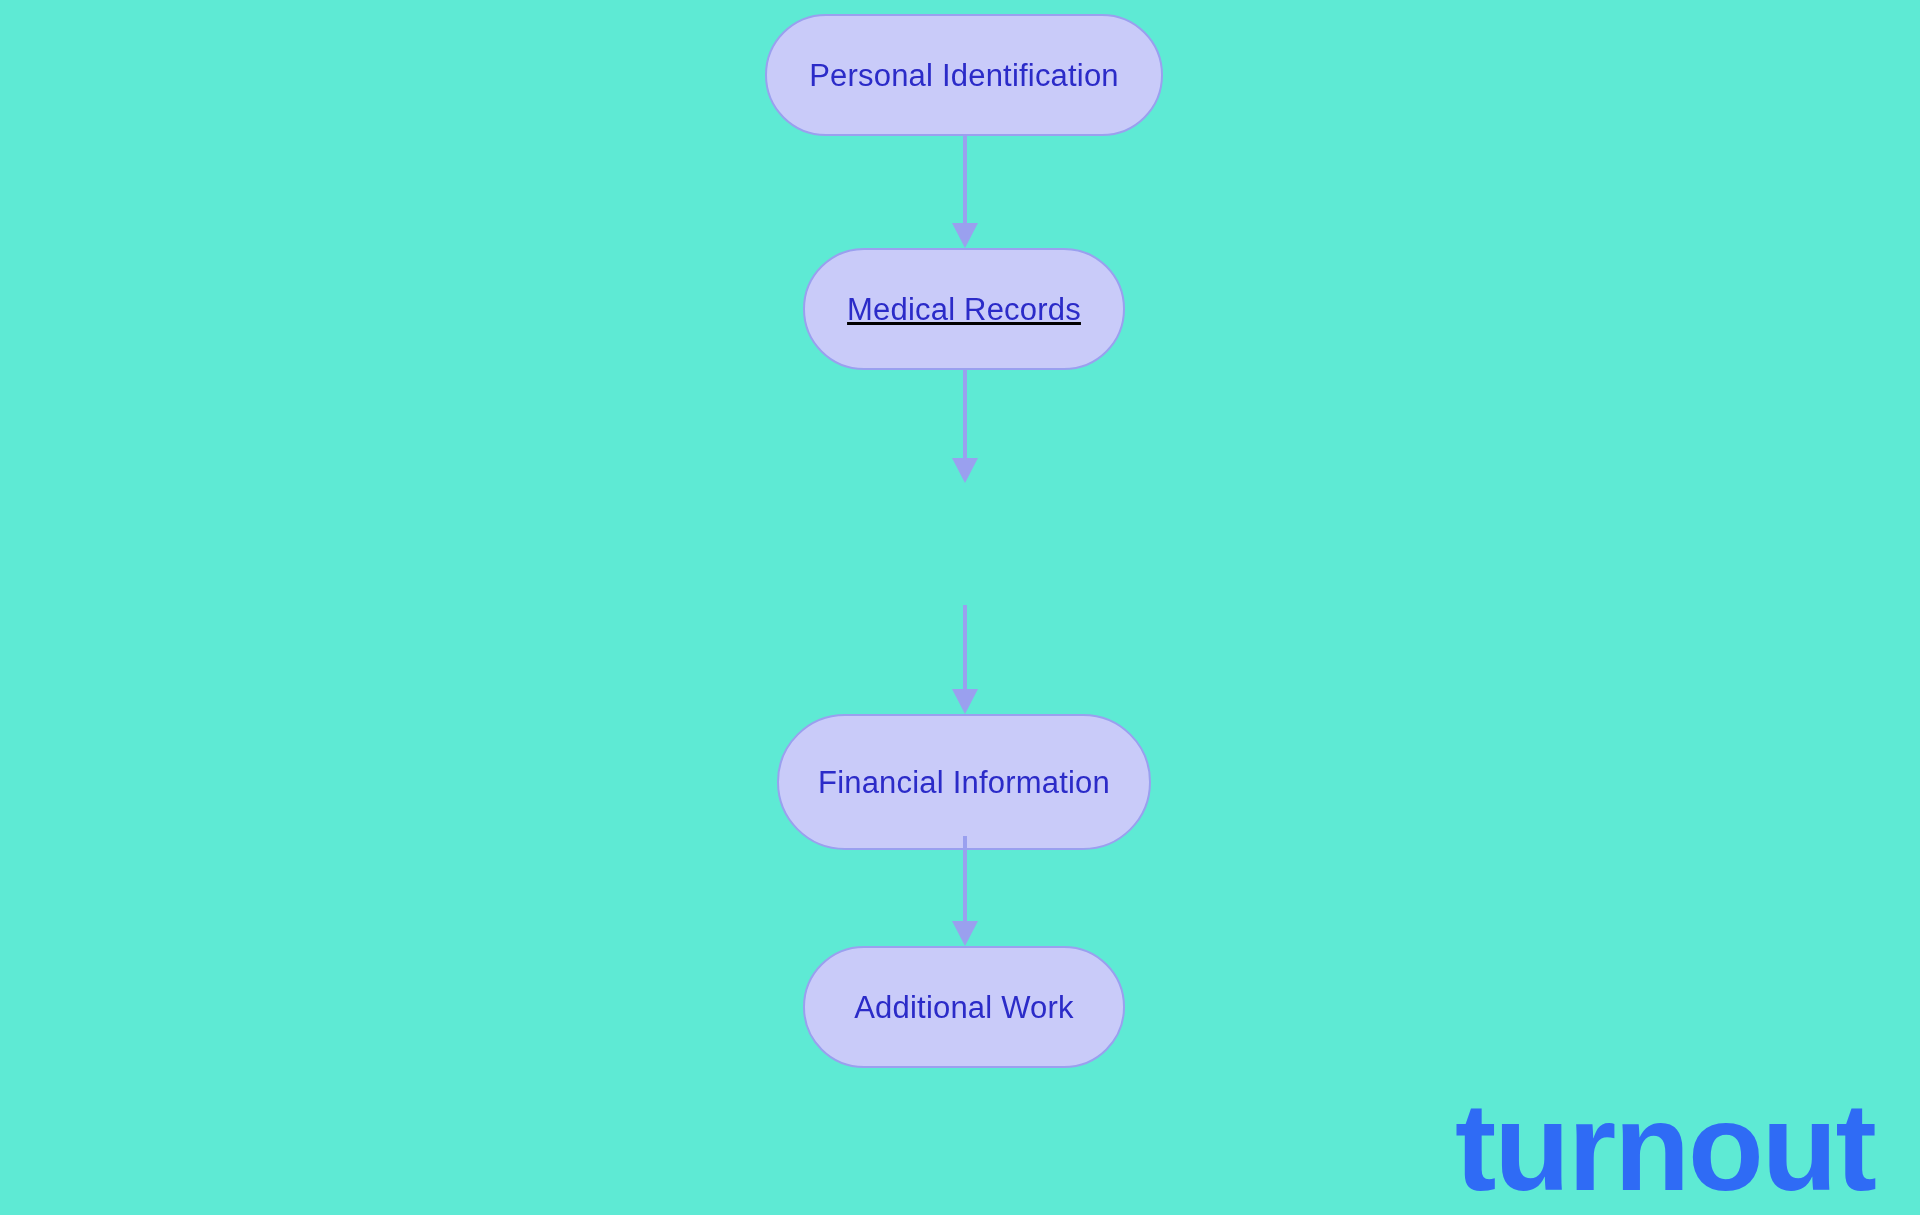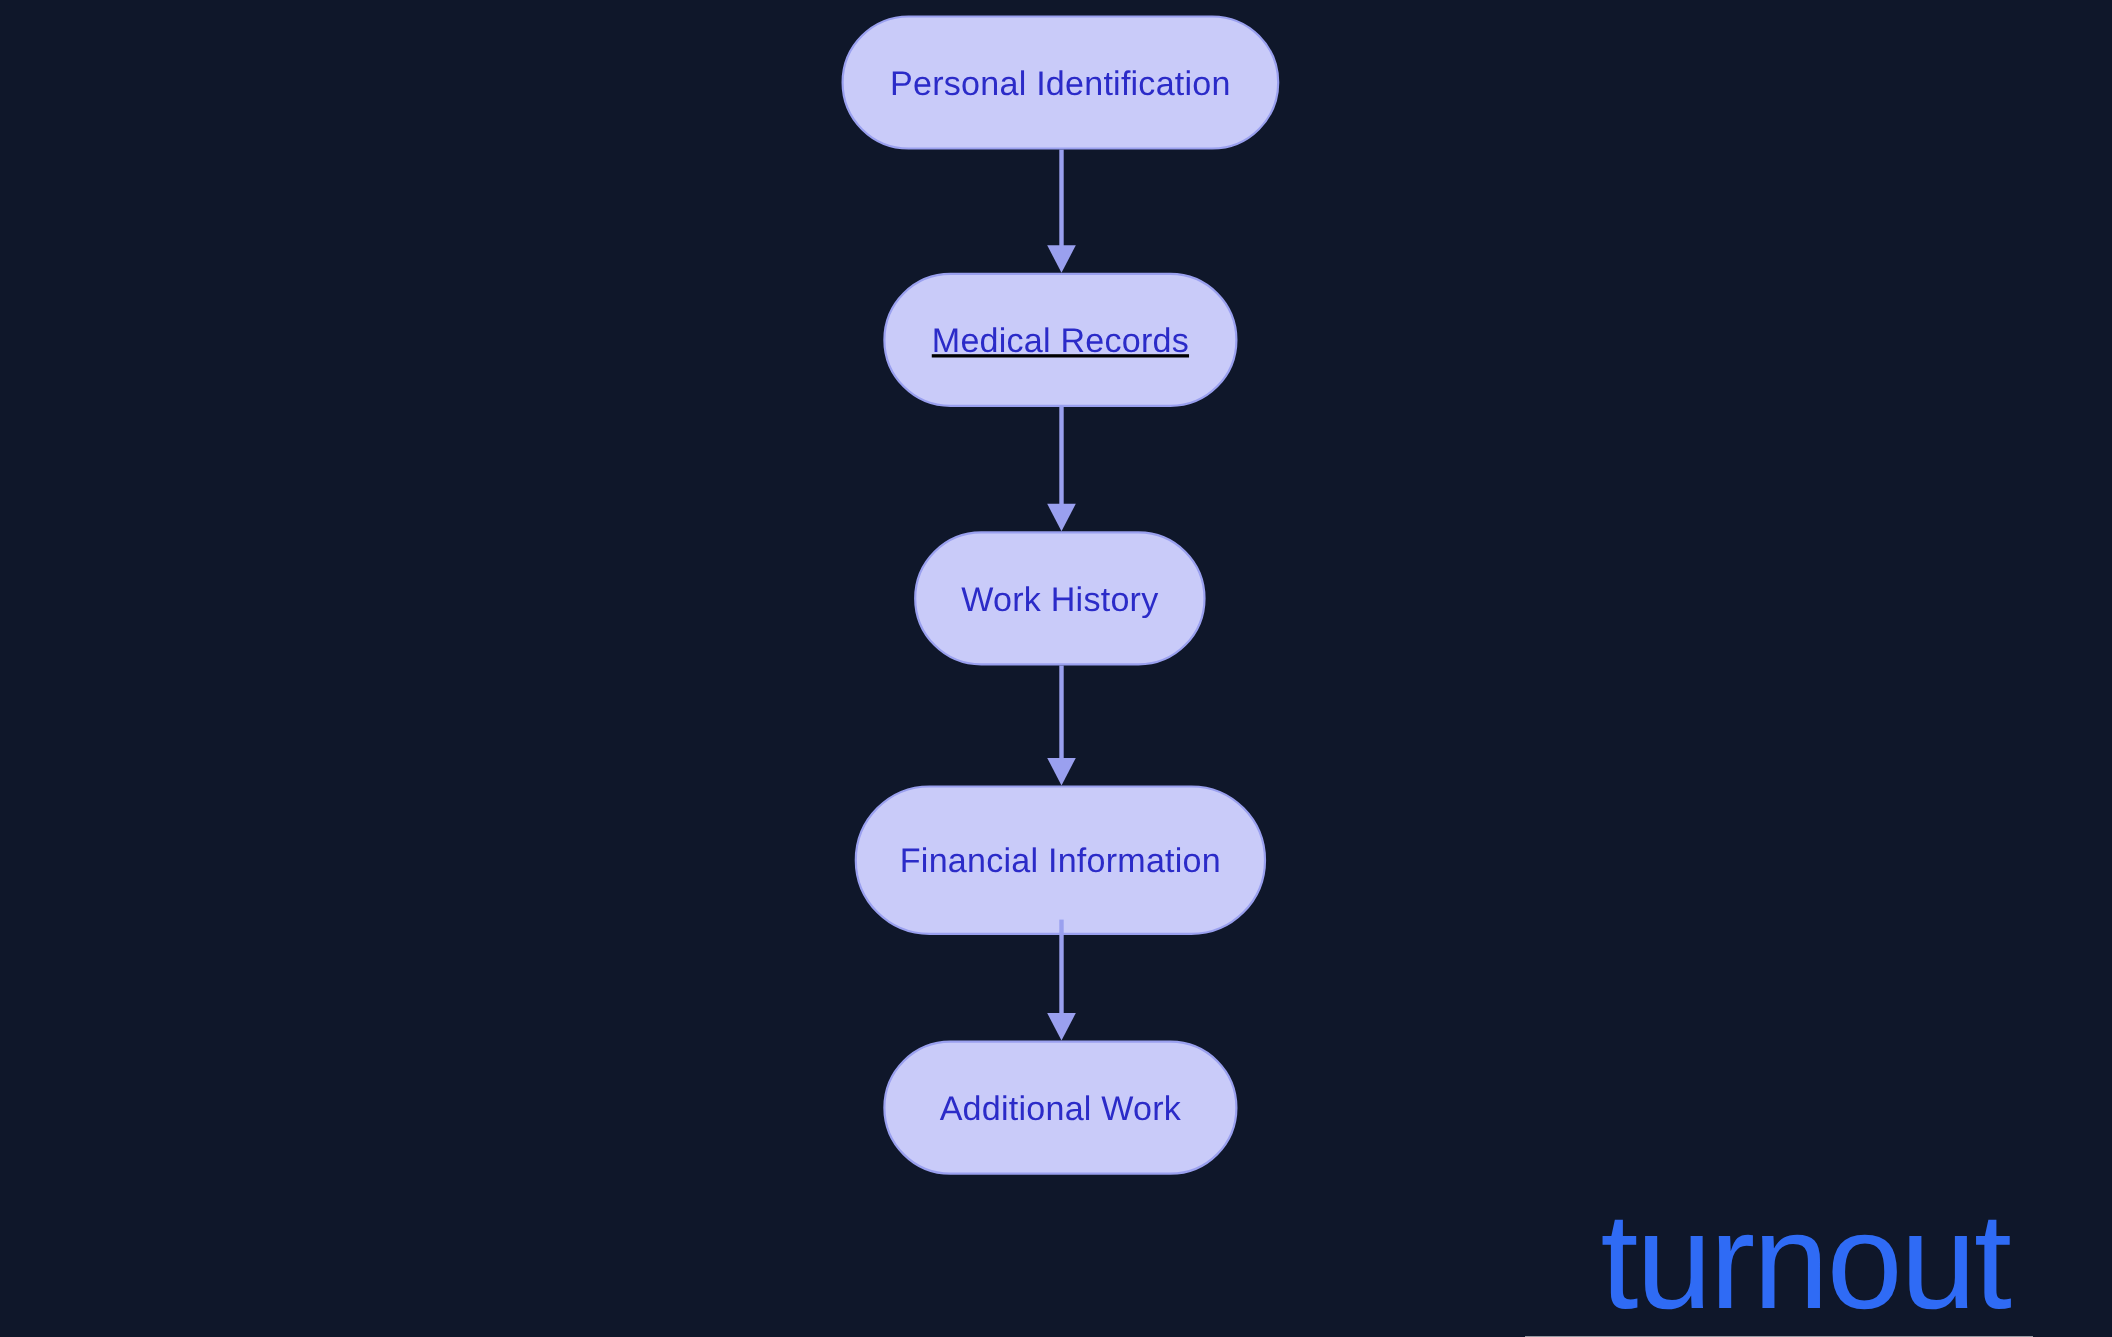--- a/index.html
+++ b/index.html
@@ -15,21 +15,21 @@
     overflow: hidden;
     font-family: "Liberation Sans", sans-serif;
   }
 
   #canvas {
     position: absolute;
     left: 0;
     top: 0;
     width: 1920px;
     height: 1215px;
-    background: #0f172a;
+    background: #5eead4;
   }
 
   
   #flow {
     position: absolute;
     left: 0;
     top: 0;
     width: 1920px;
     height: 1090px;
   }
@@ -108,21 +108,21 @@
     top: 1092px;
     width: 445px;
     height: 110px;
     display: flex;
     align-items: center;
     justify-content: flex-start;
   }
   #brand-text {
     font-family: "Liberation Sans", sans-serif;
     font-size: 124px;
-    font-weight: 400;
+    font-weight: 700;
     color: #2f6bf5;
     letter-spacing: -2px;
     line-height: 1;
     text-align: right;
   }
 </style>
 </head>
 <body>
 
 <div id="canvas">
@@ -140,23 +140,20 @@
 
     <div class="node" id="node-1">
       <span class="node-label">Medical Records</span>
     </div>
 
     <div class="edge" id="edge-1">
       <div class="shaft"></div>
       <div class="head"></div>
     </div>
 
-    <div class="node" id="node-2">
-      <span class="node-label">Work History</span>
-    </div>
 
     <div class="edge" id="edge-2">
       <div class="shaft"></div>
       <div class="head"></div>
     </div>
 
     <div class="node" id="node-3">
       <span class="node-label">Financial Information</span>
     </div>
 

